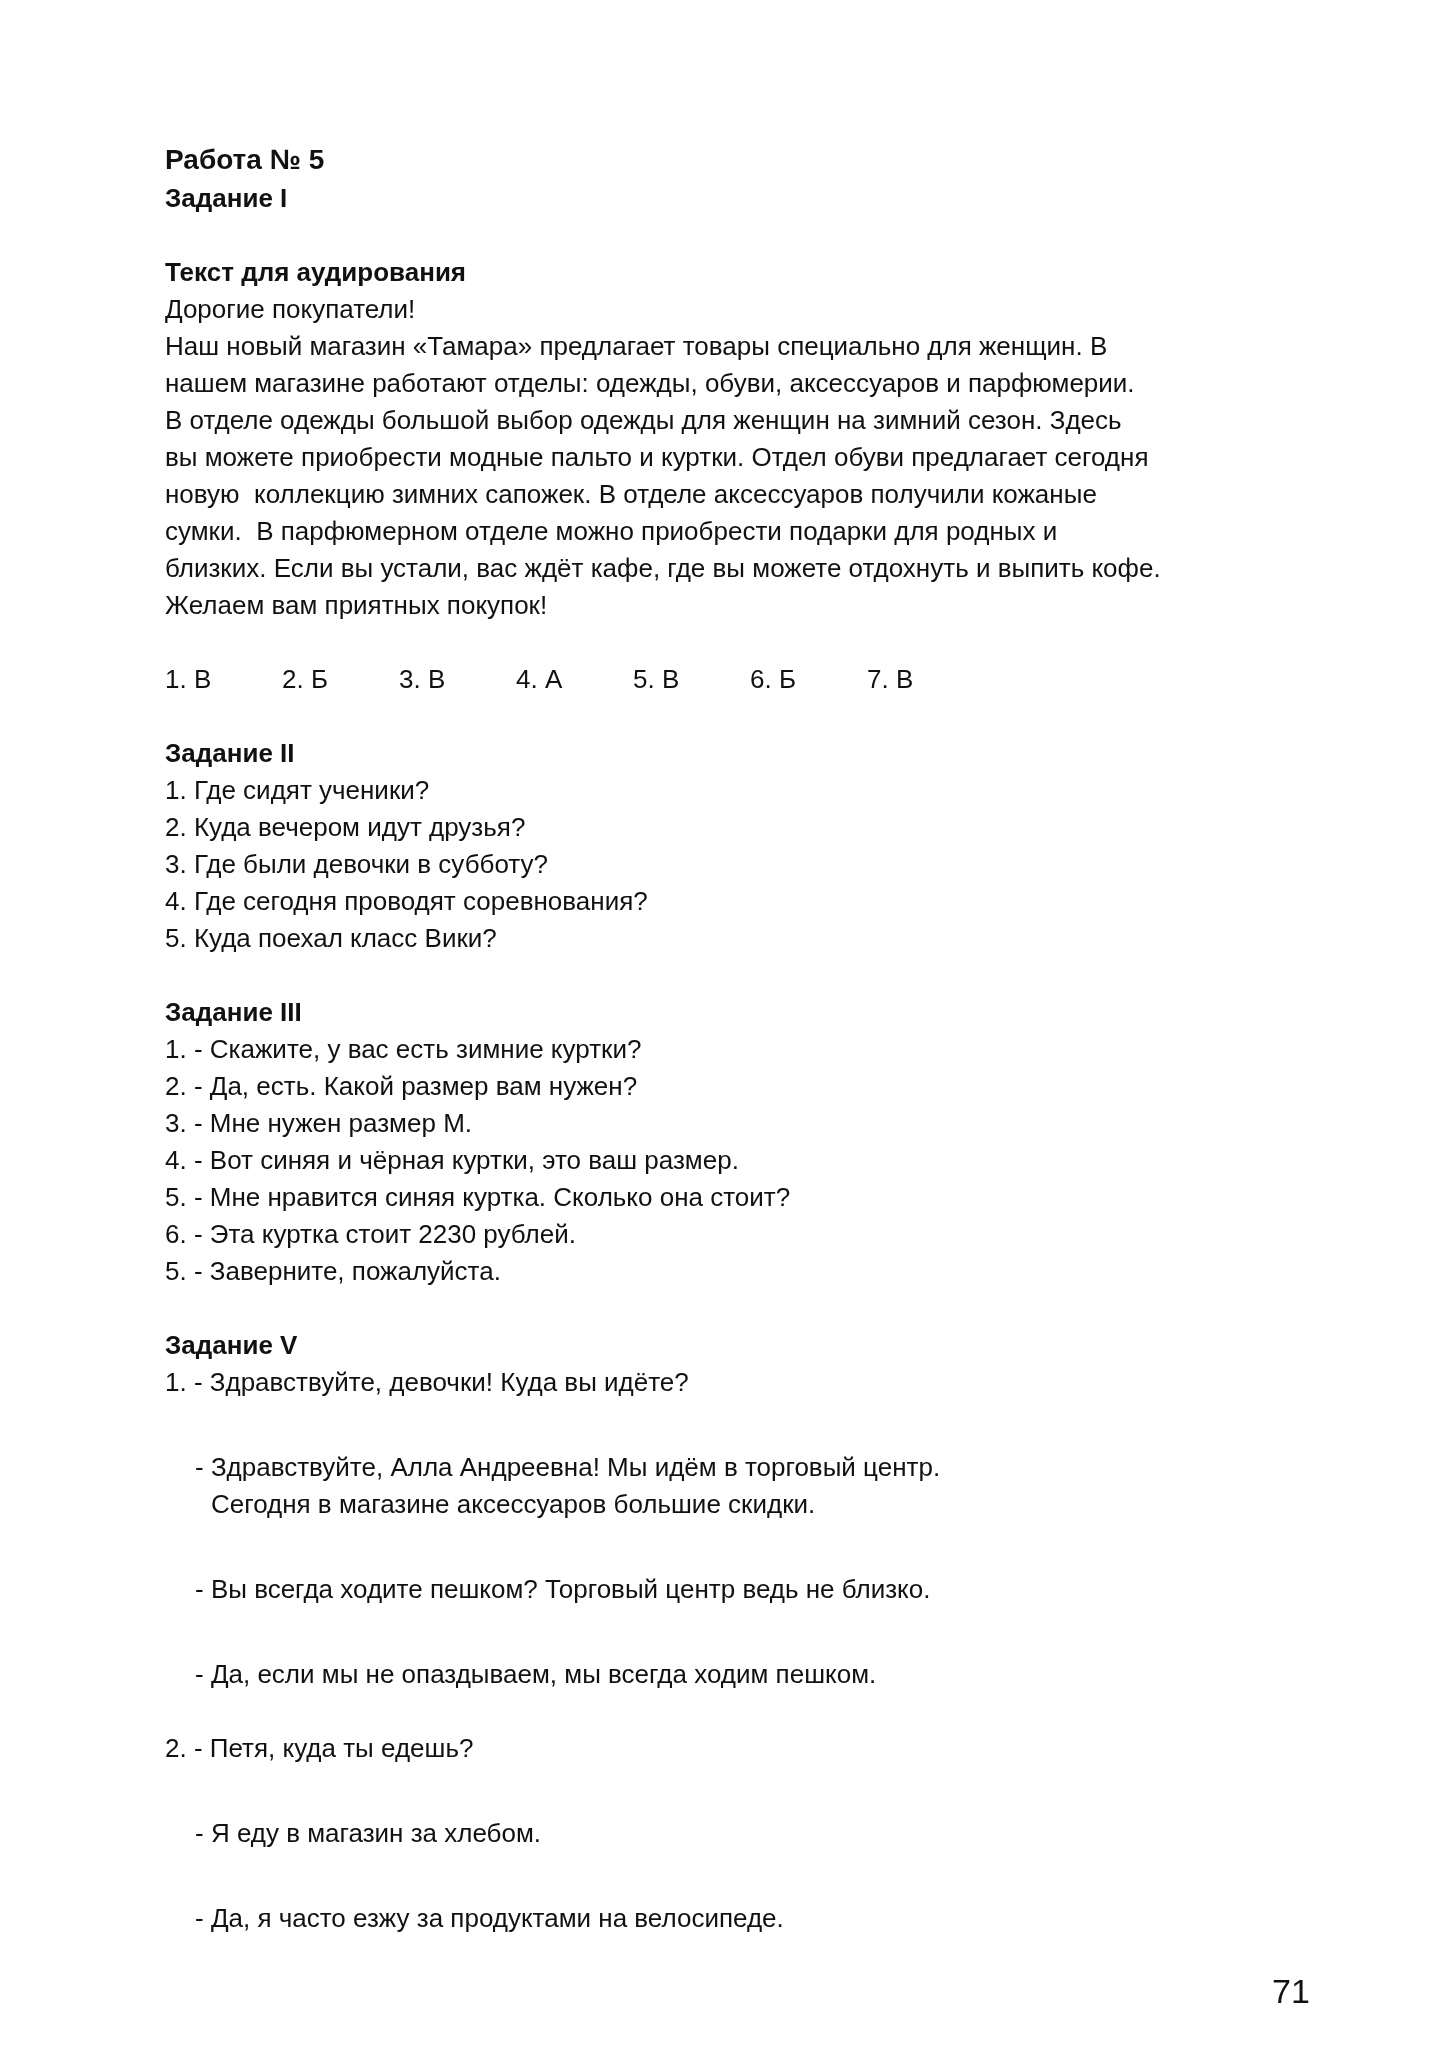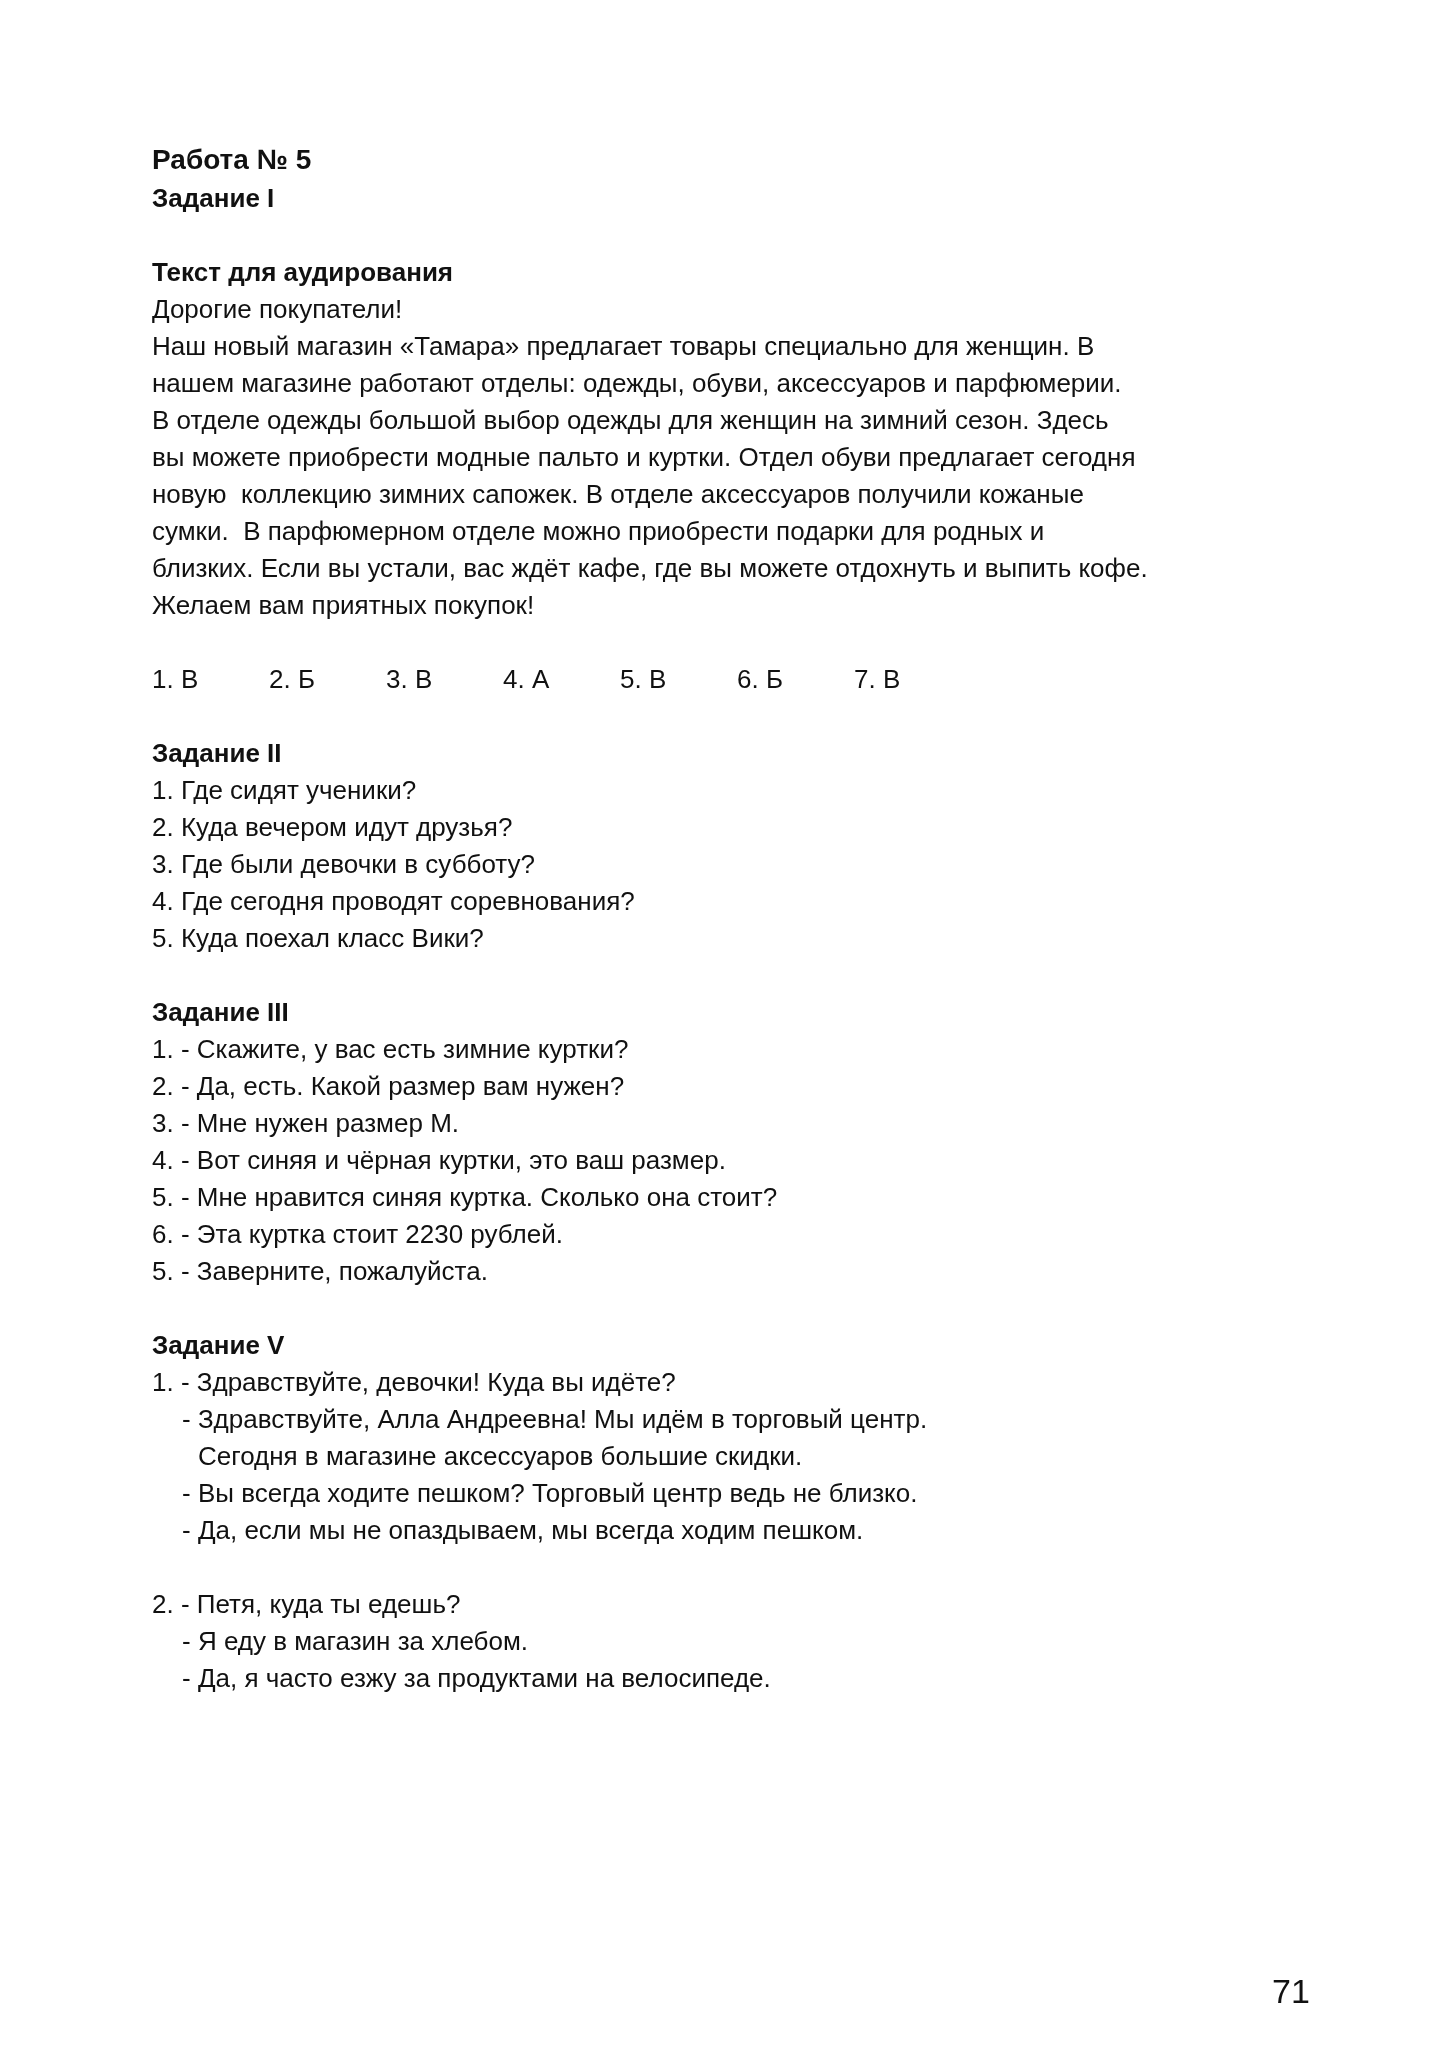--- a/index.html
+++ b/index.html
@@ -1,25 +1,25 @@
 <!DOCTYPE html>
 <html><head>
 <meta charset="utf-8">
 <style>
   html, body { margin: 0; padding: 0; background: #ffffff; }
   body { width: 1452px; height: 2048px; position: relative; overflow: hidden;
          font-family: "Liberation Sans", sans-serif; color: #111111; }
-  .page { position: absolute; left: 152px; top: 140px; width: 1150px; }
+  .page { position: absolute; left: 165px; top: 140px; width: 1150px; }
   .line { font-size: 26px; line-height: 37px; height: 37px; white-space: pre; }
   .h1 { font-weight: bold; font-size: 28px; line-height: 40px; height: 40px; }
   .h2 { font-weight: bold; }
   .gap { height: 37px; }
   .answers { display: flex; font-size: 26px; line-height: 37px; height: 37px; gap: 22px; }
   .answers span { width: 95px; display: inline-block; }
-  .indent { padding-left: 30px; }
+  .indent { padding-left: 30px; margin-top: 48px; }
   .indent2 { padding-left: 46px; }
   b { font-weight: normal; }
   .pagenum { position: absolute; left: 1272px; top: 1972px; font-size: 34px; }
 </style>
 </head>
 <body>
 
 <div class="page">
   <div class="line h1">Работа № 5</div>
   <div class="line h2">Задание I</div>

